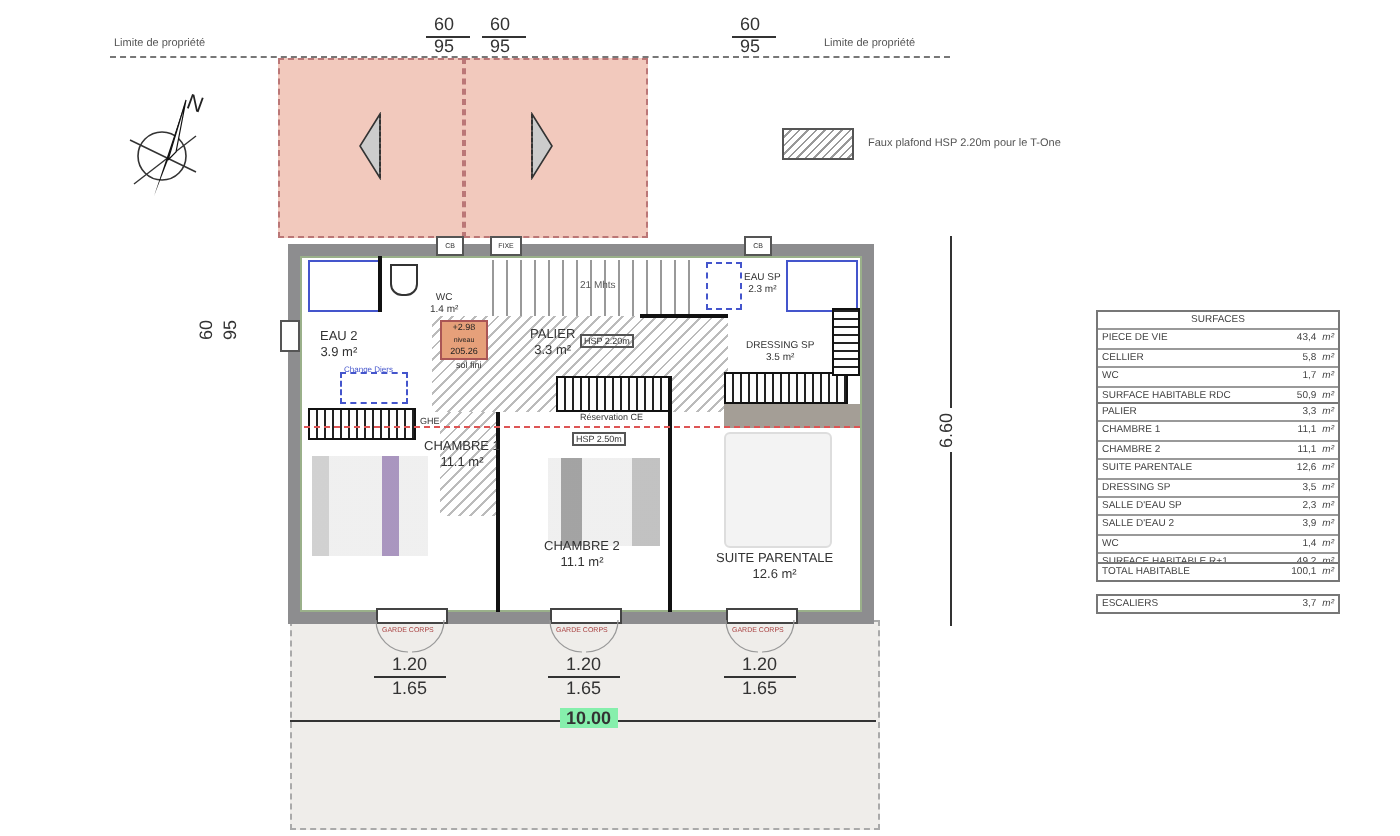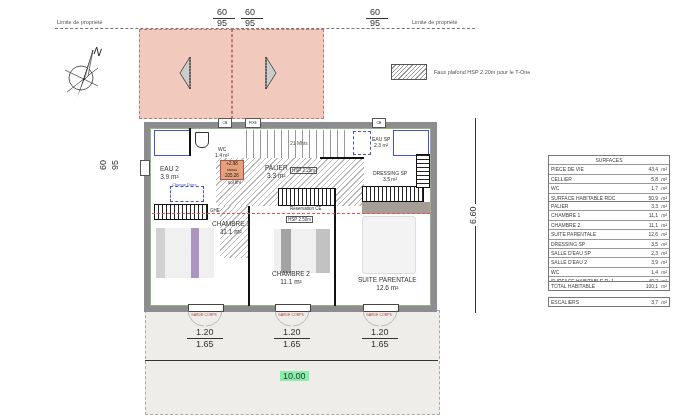--- a/index.html
+++ b/index.html
@@ -167,21 +167,21 @@
 <div class="abs" style="left:187px;top:338px;width:36px;border-top:1px solid #333;"></div>
 <div class="t dim" style="left:196px;top:339px;">1.65</div>
 <div class="t dim" style="left:283px;top:327px;">1.20</div>
 <div class="abs" style="left:274px;top:338px;width:36px;border-top:1px solid #333;"></div>
 <div class="t dim" style="left:283px;top:339px;">1.65</div>
 <div class="t dim" style="left:371px;top:327px;">1.20</div>
 <div class="abs" style="left:362px;top:338px;width:36px;border-top:1px solid #333;"></div>
 <div class="t dim" style="left:371px;top:339px;">1.65</div>
 
 <div class="abs" style="left:145px;top:360px;width:293px;border-top:1px solid #333;"></div>
-<div class="t dim" style="left:280px;top:371px;background:#86efac;padding:0 3px;">10.00</div>
+<div class="t dim" style="left:280px;top:354px;background:#86efac;padding:0 3px;font-weight:bold;">10.00</div>
 
 <div class="abs" style="left:475px;top:118px;height:195px;border-left:1px solid #333;"></div>
 <div class="t dim" style="left:468px;top:226px;transform:rotate(-90deg);transform-origin:left top;background:#fff;padding:0 2px;">6.60</div>
 
 <div class="table" style="top:155px;">
   <div class="row head">SURFACES</div>
   <div class="row">
       <span>PIECE DE VIE</span>
       <span><span>43,4</span><span class="unit">m²</span></span>
     </div>

